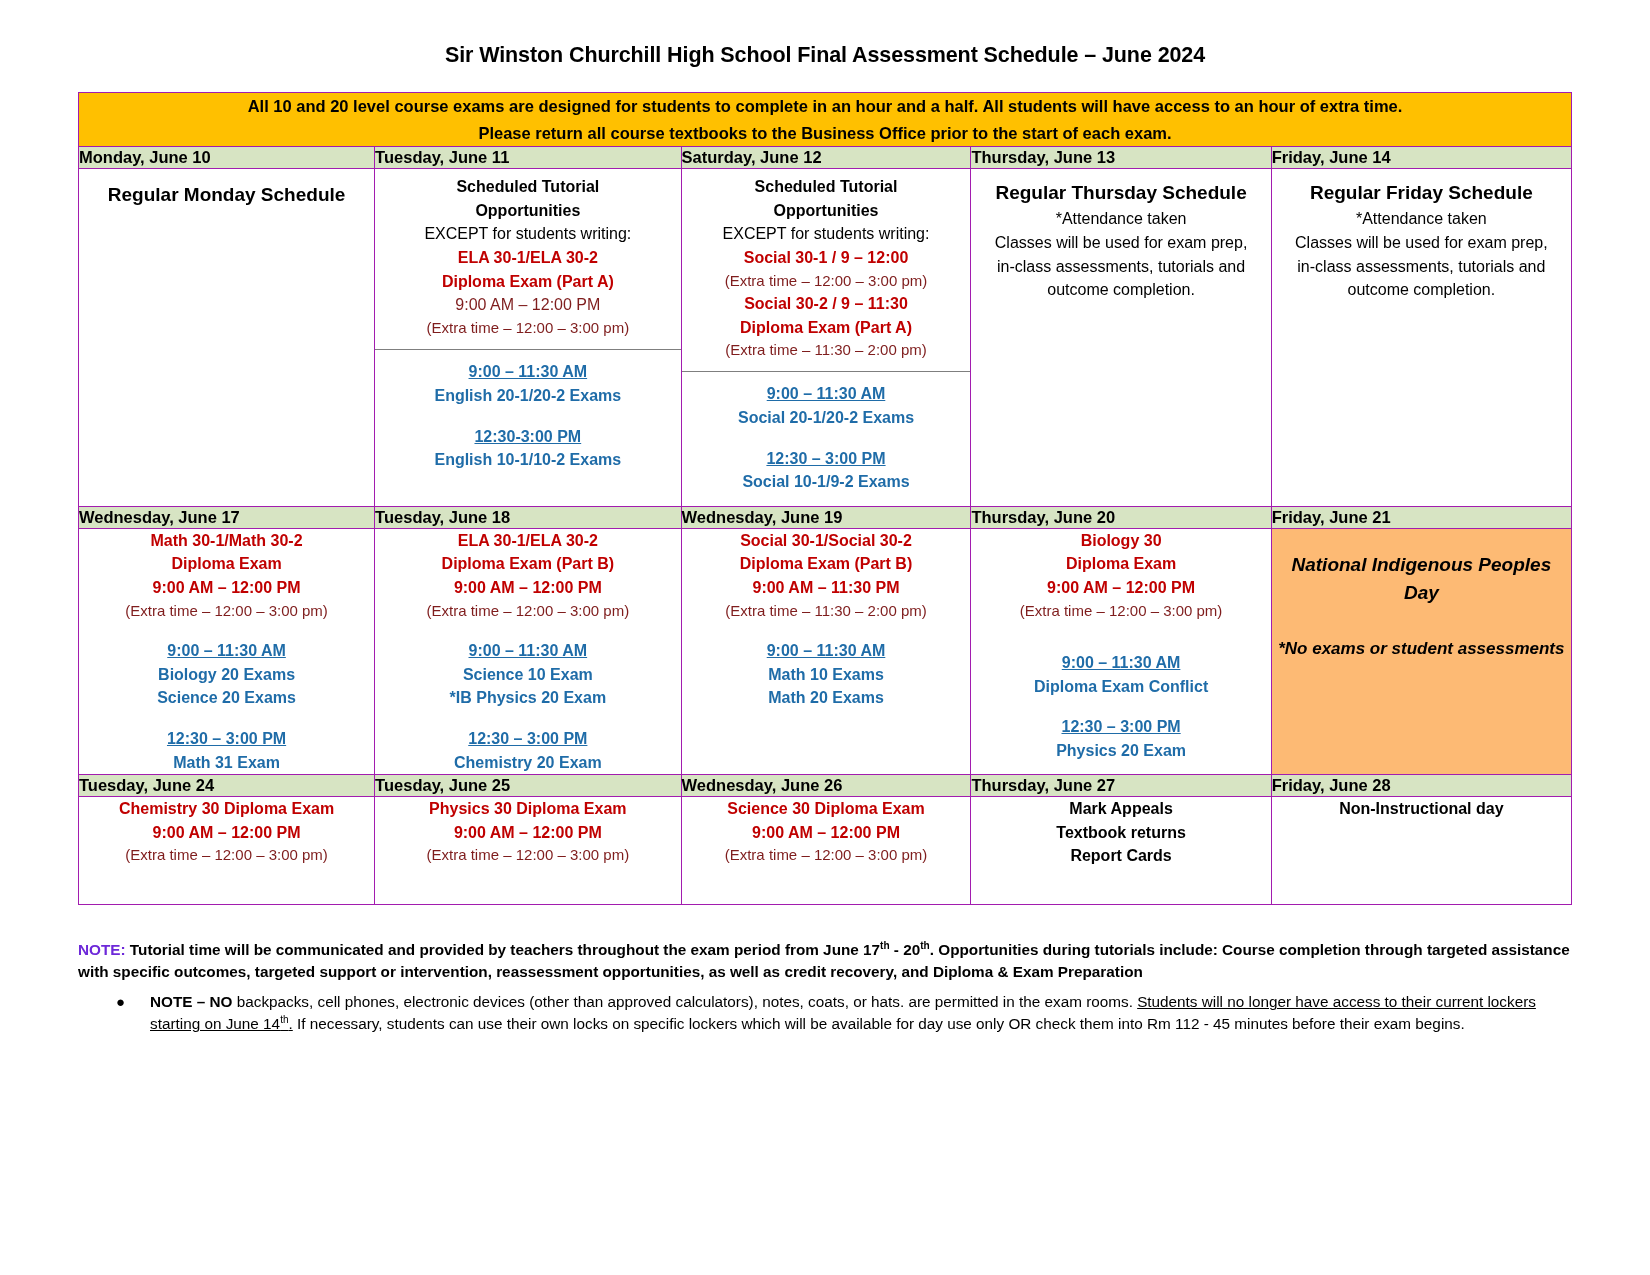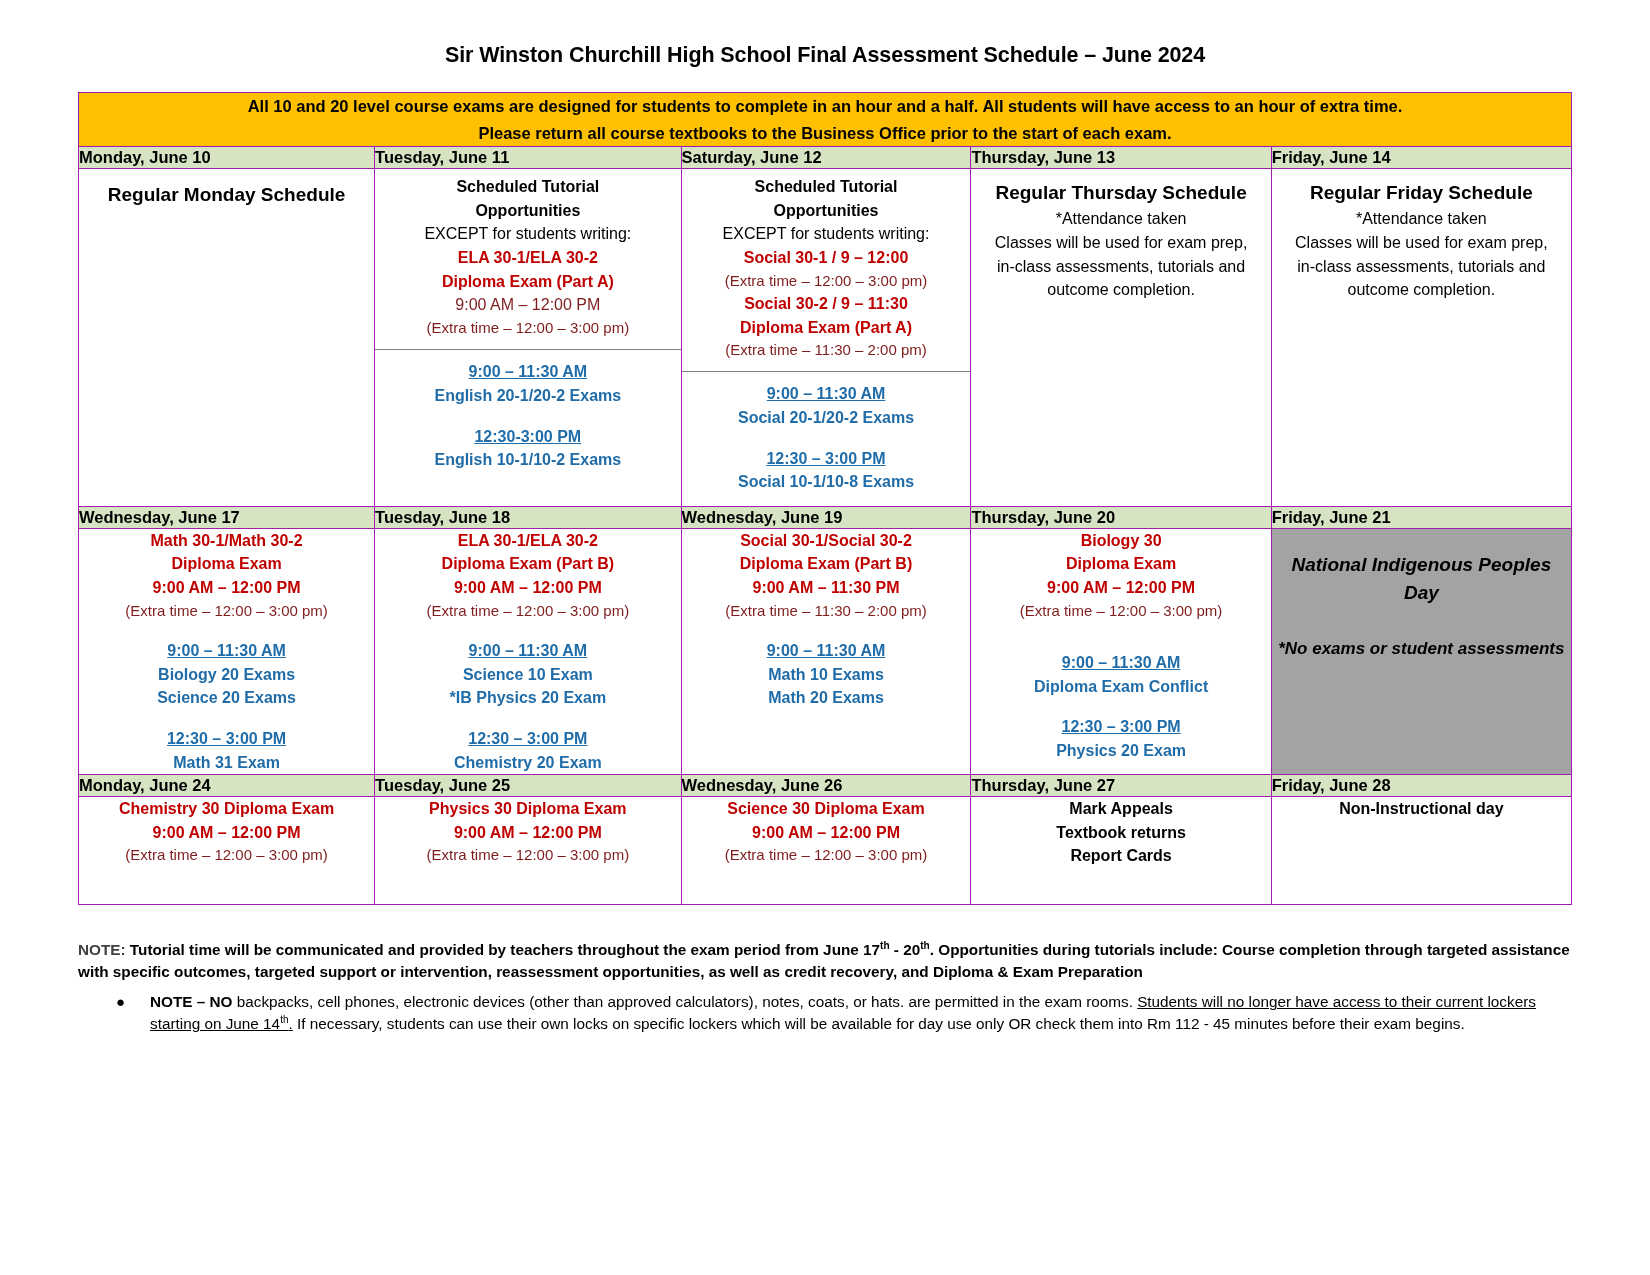--- a/index.html
+++ b/index.html
@@ -58,21 +58,21 @@
     padding: 4px 2px 5px 2px;
     line-height: 1.25;
   }
   .cell {
     text-align: center;
     font-size: 16px;
     line-height: 1.48;
     padding: 6px 7px 8px 7px;
   }
   .cell.holiday {
-    background: #a3a3a3;
+    background: #fdba74;
   }
   .big {
     font-size: 19px;
     font-weight: bold;
   }
   .bold { font-weight: bold; }
   .red { color: #7f1d1d; }
   .red-b { color: #C00000; font-weight: bold; }
   .blue { color: #1F6CA8; font-weight: bold; }
   .blue-u { color: #1F6CA8; font-weight: bold; text-decoration: underline; }
@@ -96,21 +96,21 @@
   }
 
   .notes {
     margin-top: 34px;
     font-size: 15.3px;
     line-height: 1.42;
   }
   .note-line {
     font-weight: bold;
   }
-  .note-blue { color: #404040; font-weight: bold; }
+  .note-blue { color: #6d28d9; font-weight: bold; }
   .bullet-row {
     display: flex;
     margin-top: 9px;
     padding-left: 38px;
   }
   .bullet-dot {
     width: 34px;
     flex: 0 0 34px;
     font-size: 15px;
     line-height: 1.42;
@@ -188,21 +188,21 @@
             <div class="red small">(Extra time – 12:00 – 3:00 pm)</div>
             <div class="red-b">Social 30-2 / 9 – 11:30</div>
             <div class="red-b">Diploma Exam (Part A)</div>
             <div class="red small">(Extra time – 11:30 – 2:00 pm)</div>
           </div>
           <div class="subcell-bottom">
             <div class="blue-u">9:00 – 11:30 AM</div>
             <div class="blue">Social 20-1/20-2 Exams</div>
             <div class="spacer"></div>
             <div class="blue-u">12:30 – 3:00 PM</div>
-            <div class="blue">Social 10-1/10-8 Exams</div>
+            <div class="blue">Social 10-1/9-2 Exams</div>
           </div>
         </td>
 
         <td class="cell">
           <div class="big" style="padding-top:10px;">Regular Thursday Schedule</div>
           <div>*Attendance taken</div>
           <div>Classes will be used for exam prep,</div>
           <div>in-class assessments, tutorials and</div>
           <div>outcome completion.</div>
         </td>
@@ -280,21 +280,21 @@
 
         <td class="cell holiday">
           <div class="italic-b" style="font-size:19px; padding-top:22px;">National Indigenous Peoples Day</div>
           <div class="spacer"></div>
           <div class="spacer-sm"></div>
           <div class="italic-b" style="font-size:17px;">*No exams or student assessments</div>
         </td>
       </tr>
 
       <tr>
-        <td class="dayhead">Monday, June 24</td>
+        <td class="dayhead">Tuesday, June 24</td>
         <td class="dayhead">Tuesday, June 25</td>
         <td class="dayhead">Wednesday, June 26</td>
         <td class="dayhead">Thursday, June 27</td>
         <td class="dayhead">Friday, June 28</td>
       </tr>
 
       <tr style="height:108px;">
         <td class="cell">
           <div class="red-b">Chemistry 30 Diploma Exam</div>
           <div class="red-b">9:00 AM – 12:00 PM</div>

